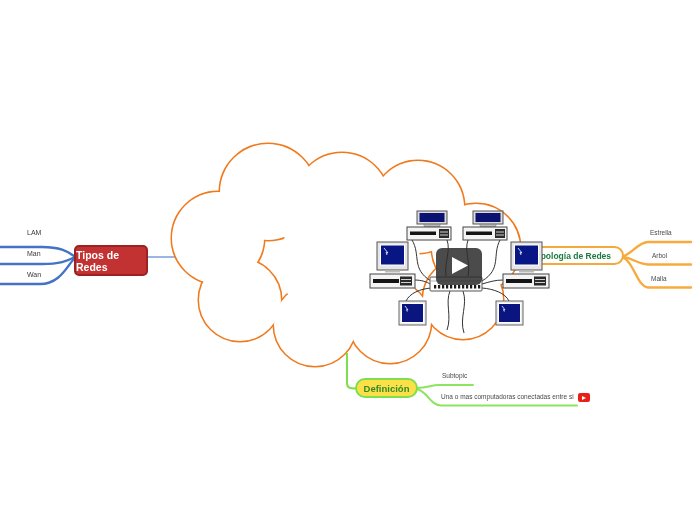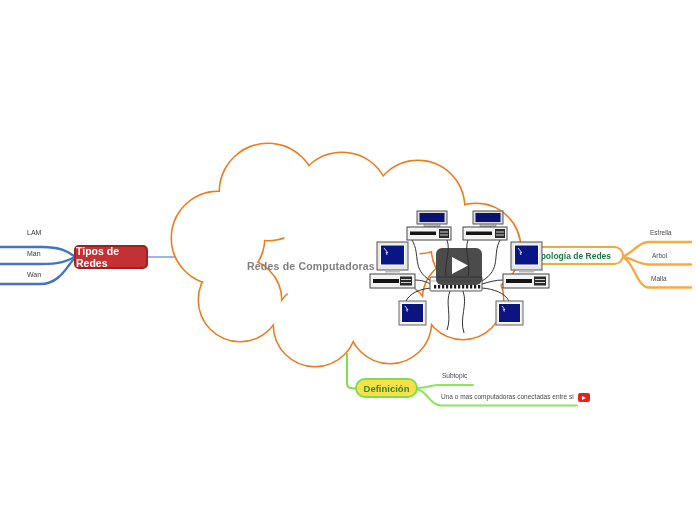--- a/index.html
+++ b/index.html
@@ -5,21 +5,21 @@
   html,body{margin:0;padding:0;background:#fff;}
   #canvas{position:relative;width:696px;height:520px;background:#ffffff;overflow:hidden;
           font-family:"Liberation Sans",sans-serif;}
   #base-svg,#image-svg{position:absolute;left:0;top:0;z-index:1;}
   #image-svg{z-index:3;}
   .lbl{position:absolute;z-index:2;white-space:nowrap;color:#3a3a3a;}
   .child-lbl{font-size:7px;color:#3a3a3a;}
   .child-lbl-sm{font-size:6.5px;color:#4a4a4a;}
   .node{position:absolute;z-index:2;box-sizing:border-box;display:flex;align-items:center;
         justify-content:center;font-weight:bold;cursor:pointer;}
-  .box-tipos{left:74px;top:245px;width:74px;height:24px;background:#c23232;border:2px solid #9e2020;
+  .box-tipos{left:74px;top:245px;width:74px;height:31px;background:#c23232;border:2px solid #9e2020;
              border-radius:5px;color:#ffffff;font-size:10.5px;}
   .box-topologia{left:518px;top:246px;width:106px;height:19px;background:#ffffff;border:2px solid #f5a93b;
              border-radius:10px;color:#1b7a3f;font-size:8.5px;}
   .box-definicion{left:355px;top:378px;width:63px;height:20px;background:#fde047;border:2px solid #7ddf4d;
              border-radius:10px;color:#2e8b2e;font-size:9.5px;}
   .root-title{left:247px;top:260px;font-size:10.5px;font-weight:bold;color:#7f7f7f;letter-spacing:0.2px;}
   .yt-icon{position:absolute;z-index:2;left:578px;top:393px;width:12px;height:9px;background:#e62117;
            border-radius:2px;display:flex;align-items:center;justify-content:center;cursor:pointer;}
   .yt-icon span{display:block;width:0;height:0;border-left:4px solid #ffffff;
            border-top:2.5px solid transparent;border-bottom:2.5px solid transparent;}
@@ -70,21 +70,20 @@
       <circle cx="463" cy="299" r="40"></circle>
       <circle cx="390" cy="322" r="41"></circle>
       <circle cx="315" cy="325" r="41"></circle>
       <circle cx="240" cy="300" r="41"></circle>
       <circle cx="350" cy="262" r="70"></circle>
     </g>
 
     <path d="M 347,353 V 383 C 347,388 350,388.5 356,388.5" stroke="#7ddf4d" stroke-width="2" fill="none"></path>
   </svg>
 
-  <div class="lbl root-title">Redes de Computadoras</div>
 
   <div class="node box-tipos">Tipos de Redes</div>
   <div class="lbl child-lbl" style="left:27px;top:229px;">LAM</div>
   <div class="lbl child-lbl" style="left:27px;top:250px;">Man</div>
   <div class="lbl child-lbl" style="left:27px;top:271px;">Wan</div>
 
   <div class="node box-topologia">Topología de Redes</div>
   <div class="lbl child-lbl-sm" style="left:650px;top:229px;">Estrella</div>
   <div class="lbl child-lbl-sm" style="left:652px;top:252px;">Arbol</div>
   <div class="lbl child-lbl-sm" style="left:651px;top:275px;">Malla</div>

